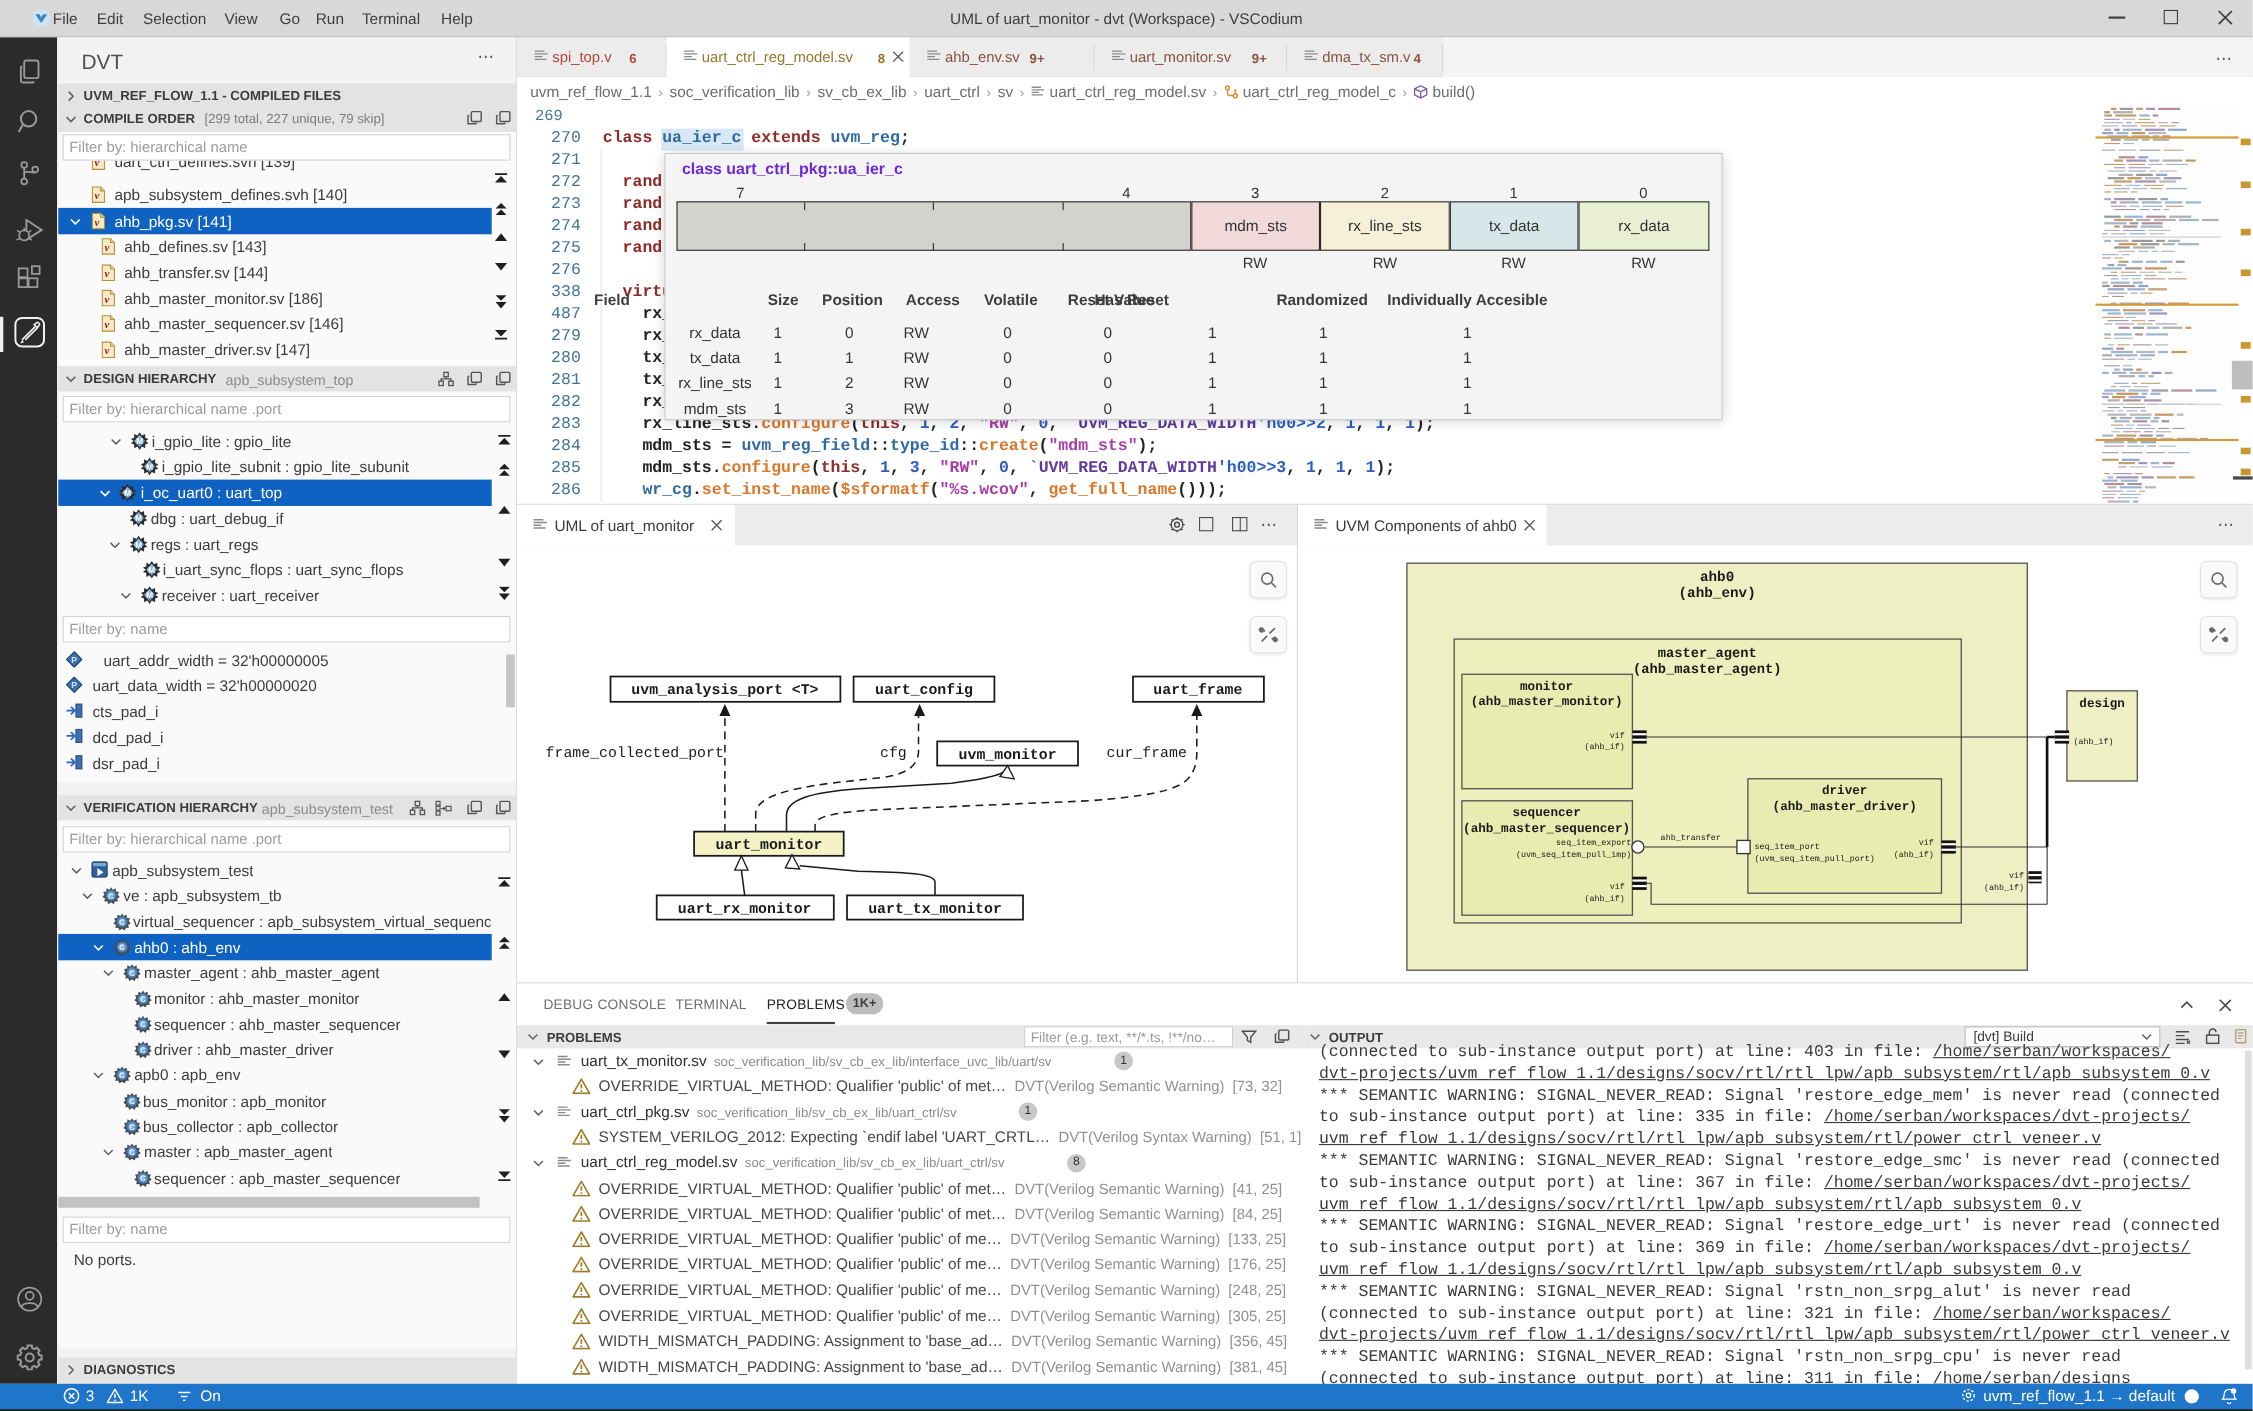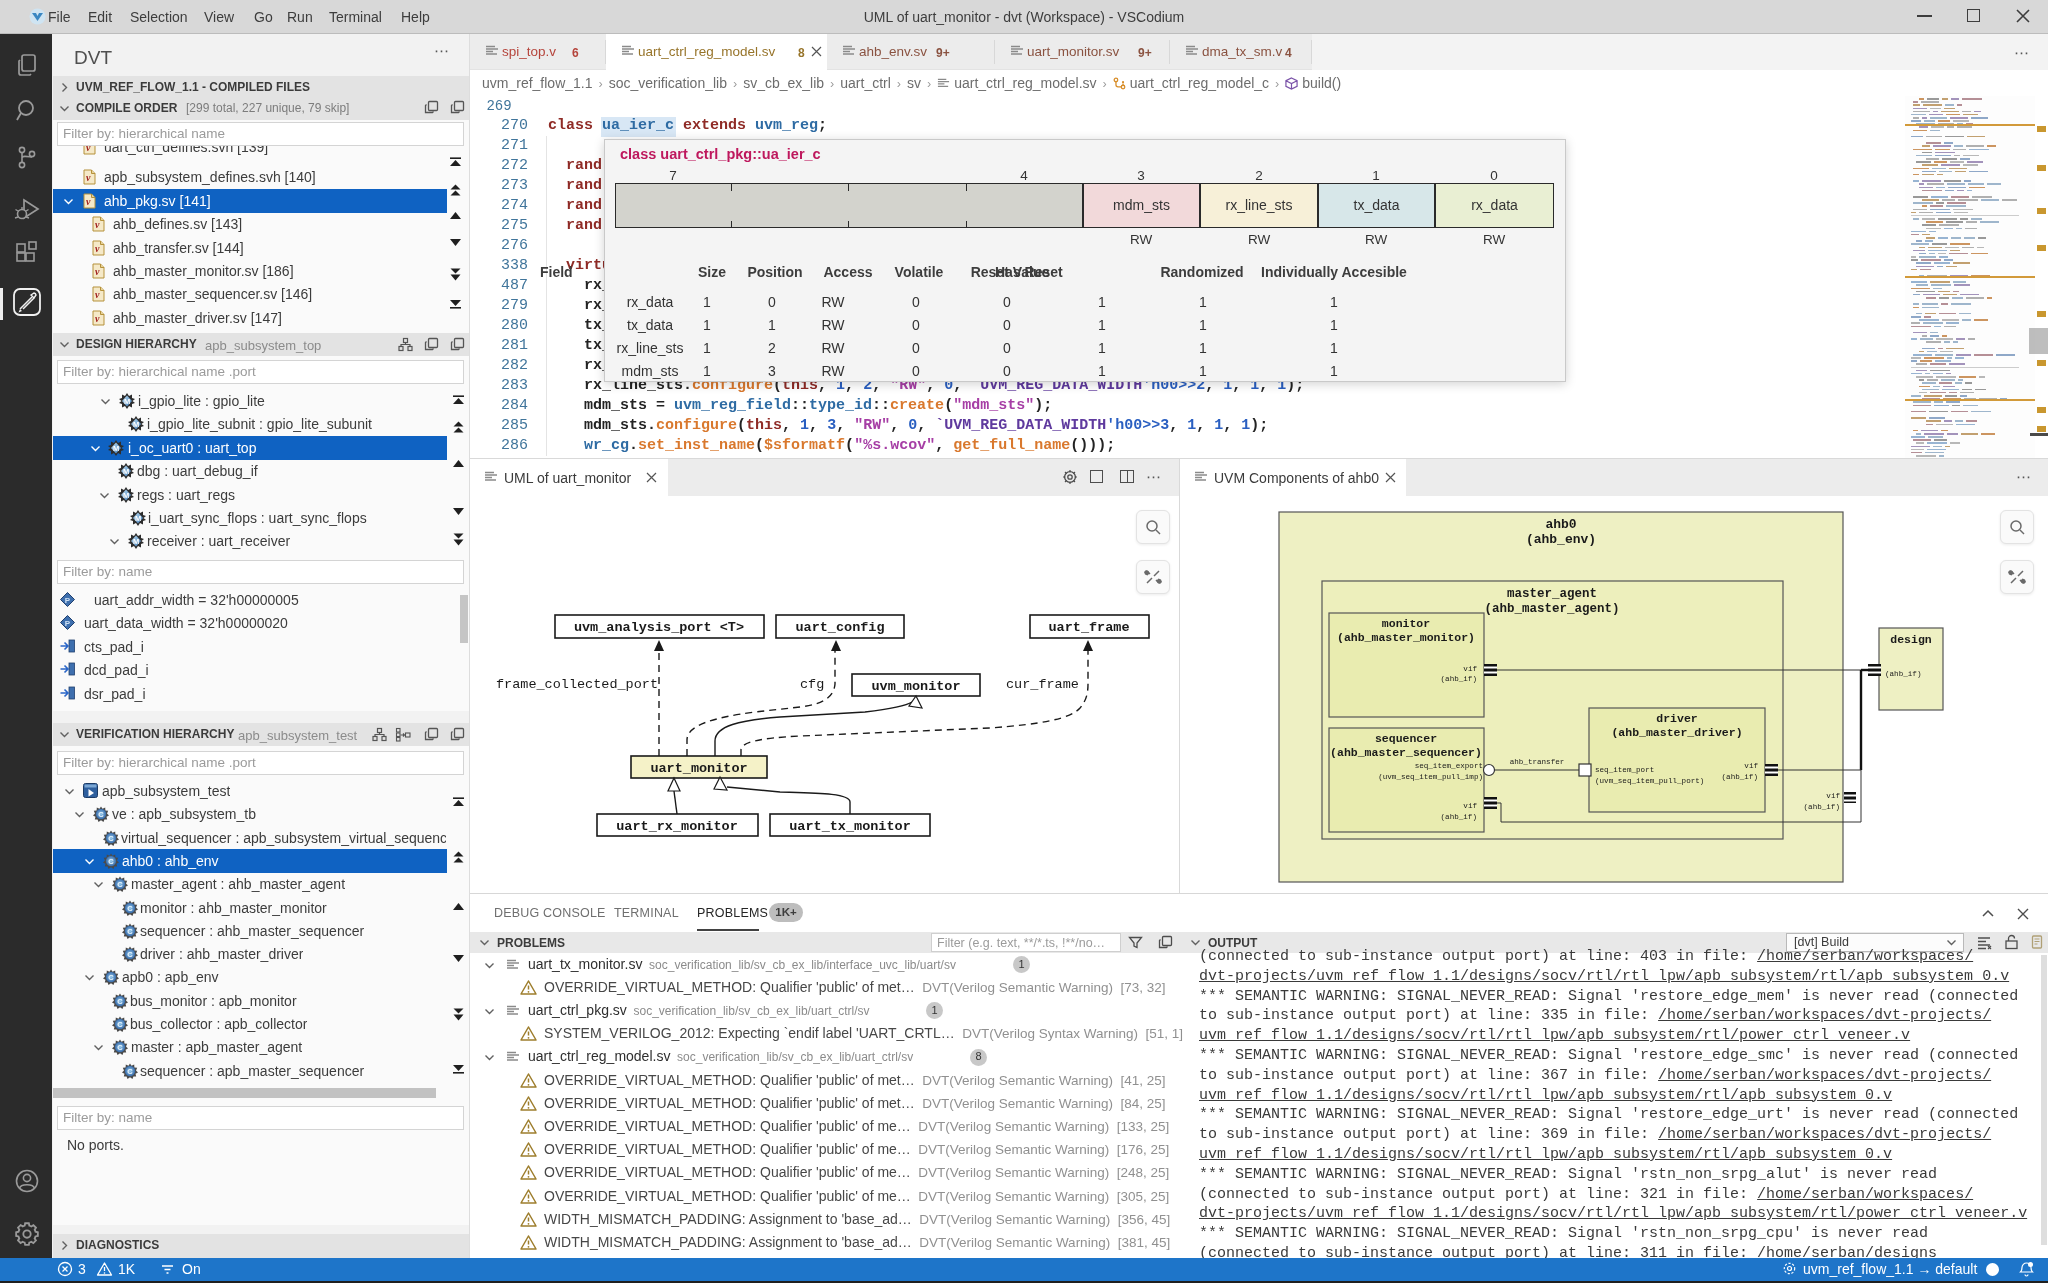--- a/index.html
+++ b/index.html
@@ -1015,21 +1015,21 @@
 <div class="abs" style="left:2037px;top:126px;width:9px;height:6px;background:#c9972f"></div>
 <div class="abs" style="left:2037px;top:165px;width:9px;height:6px;background:#c9972f"></div>
 <div class="abs" style="left:2037px;top:208px;width:9px;height:6px;background:#c9972f"></div>
 <div class="abs" style="left:2037px;top:245px;width:9px;height:6px;background:#c9972f"></div>
 <div class="abs" style="left:2037px;top:311px;width:9px;height:6px;background:#c9972f"></div>
 <div class="abs" style="left:2037px;top:360px;width:9px;height:6px;background:#c9972f"></div>
 <div class="abs" style="left:2037px;top:407px;width:9px;height:6px;background:#c9972f"></div>
 <div class="abs" style="left:2037px;top:426px;width:9px;height:6px;background:#c9972f"></div>
 <div class="abs" style="left:2030px;top:433px;width:18px;height:3px;background:#4a4a4a"></div>
 <div class="abs" style="left:604px;top:139px;width:962px;height:243px;background:#f4f4f4;border:1px solid #c9c9c9;box-shadow:0 2px 10px rgba(0,0,0,0.18)"></div>
-<div class="abs" style="left:620px;top:146px;font-size:14.5px;font-weight:bold;color:#be185d">class uart_ctrl_pkg::ua_ier_c</div>
+<div class="abs" style="left:620px;top:146px;font-size:14.5px;font-weight:bold;color:#6d28d9">class uart_ctrl_pkg::ua_ier_c</div>
 <div class="abs" style="left:663px;top:168px;width:20px;text-align:center;font-size:13.5px;color:#333">7</div>
 <div class="abs" style="left:1014px;top:168px;width:20px;text-align:center;font-size:13.5px;color:#333">4</div>
 <div class="abs" style="left:1131px;top:168px;width:20px;text-align:center;font-size:13.5px;color:#333">3</div>
 <div class="abs" style="left:1249px;top:168px;width:20px;text-align:center;font-size:13.5px;color:#333">2</div>
 <div class="abs" style="left:1366px;top:168px;width:20px;text-align:center;font-size:13.5px;color:#333">1</div>
 <div class="abs" style="left:1484px;top:168px;width:20px;text-align:center;font-size:13.5px;color:#333">0</div>
 <div class="abs" style="left:615px;top:183px;width:468px;height:45px;background:#d3d3cd;border:1.6px solid #2a2a2a;border-left-width:1.6px"></div>
 <div class="abs" style="left:1083px;top:183px;width:117px;height:45px;background:#f2d9da;border:1.6px solid #2a2a2a;border-left-width:0.8px"></div>
 <div class="abs" style="left:1083px;top:197px;width:117px;text-align:center;font-size:14px;color:#333">mdm_sts</div>
 <div class="abs" style="left:1200px;top:183px;width:118px;height:45px;background:#f7f0d8;border:1.6px solid #2a2a2a;border-left-width:0.8px"></div>

